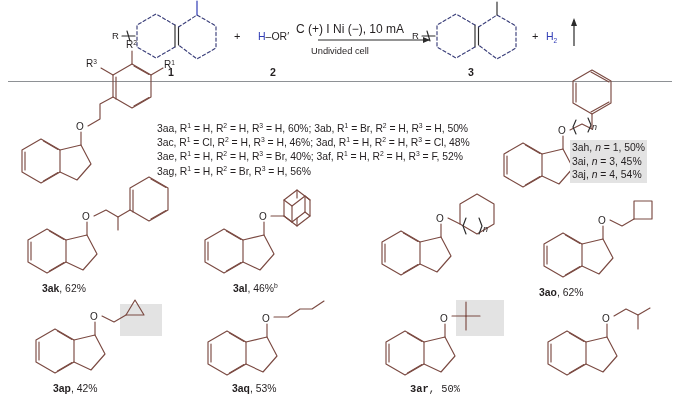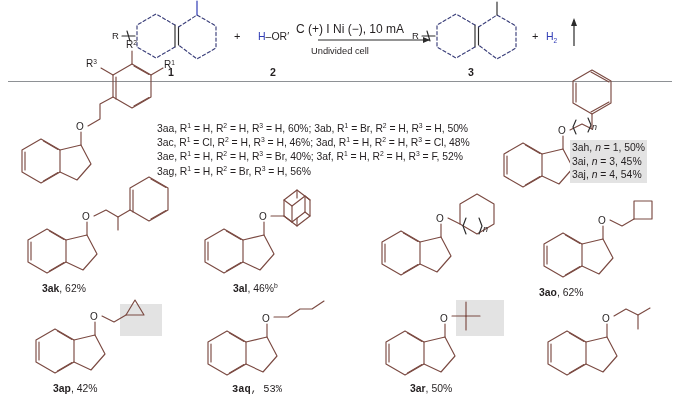--- a/index.html
+++ b/index.html
@@ -314,41 +314,41 @@
       <path class="bond" d="M13,32 L13,50"></path>
       <path class="bond" d="M31.5,61 L46,52.5"></path>
       <path class="bond" d="M31.5,21 L46,29.5"></path>
       <path class="bond" d="M48,30 L69,25 L79,44 L65,60 L48,52"></path>
       <path class="bond" d="M69,25 L69,12"></path>
     </g>
     <text class="lbl" x="64" y="10" style="font-size:10px;">O</text>
 
     <path class="bond" d="M76,5 L90,5 L102,-3 L114,-3 L126,-11"></path>
   </svg>
-  <div class="caption" style="left:232px;top:383px;font-family:Liberation Mono, monospace;"><b>3aq</b>, 53%</div>
+  <div class="caption" style="left:232px;top:383px;"><b>3aq</b>, 53%</div>
 
   <svg class="abs" style="left:378px;top:312px;" width="140" height="70">
     <g>
       <path class="bond" d="M8,30 L8,52 L27,63 L46,52 L46,30 L27,19 Z"></path>
       <path class="bond" d="M11,32 L11,50"></path>
       <path class="bond" d="M29.5,61 L44,52.5"></path>
       <path class="bond" d="M29.5,21 L44,29.5"></path>
       <path class="bond" d="M46,30 L67,25 L77,44 L63,60 L46,52"></path>
       <path class="bond" d="M67,25 L67,12"></path>
     </g>
     <text class="lbl" x="62" y="10" style="font-size:10px;">O</text>
     <path class="bond" d="M74,4 L88,4"></path>
     <g>
       <path class="bond" d="M88,4 L88,-10"></path>
       <path class="bond" d="M88,4 L102,4"></path>
       <path class="bond" d="M88,4 L88,18"></path>
     </g>
   </svg>
   <div class="abs hl" style="left:456px;top:300px;width:48px;height:36px;z-index:-1;"></div>
-  <div class="caption" style="left:410px;top:383px;"><b>3ar</b>, 50%</div>
+  <div class="caption" style="left:410px;top:383px;font-family:Liberation Mono, monospace;"><b>3ar</b>, 50%</div>
 
   <svg class="abs" style="left:540px;top:312px;" width="140" height="70">
     <g>
       <path class="bond" d="M8,30 L8,52 L27,63 L46,52 L46,30 L27,19 Z"></path>
       <path class="bond" d="M11,32 L11,50"></path>
       <path class="bond" d="M29.5,61 L44,52.5"></path>
       <path class="bond" d="M29.5,21 L44,29.5"></path>
       <path class="bond" d="M46,30 L67,25 L77,44 L63,60 L46,52"></path>
       <path class="bond" d="M67,25 L67,12"></path>
     </g>

